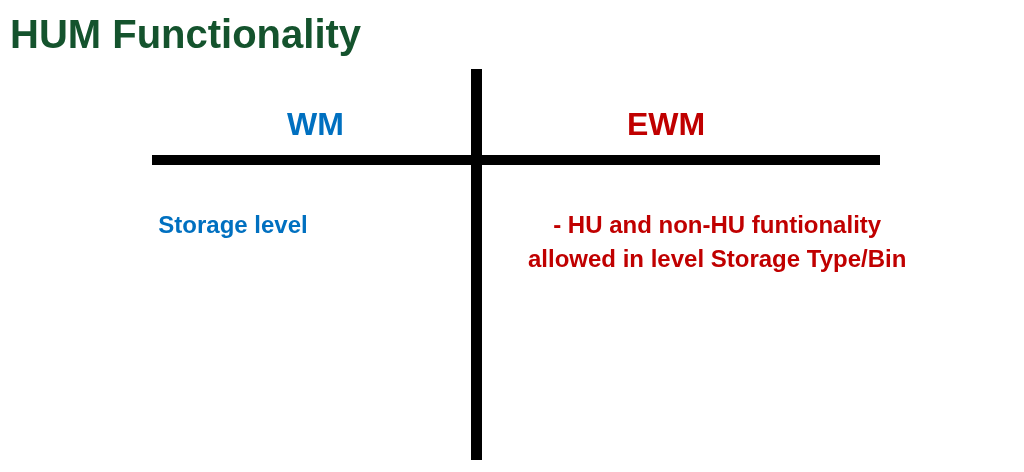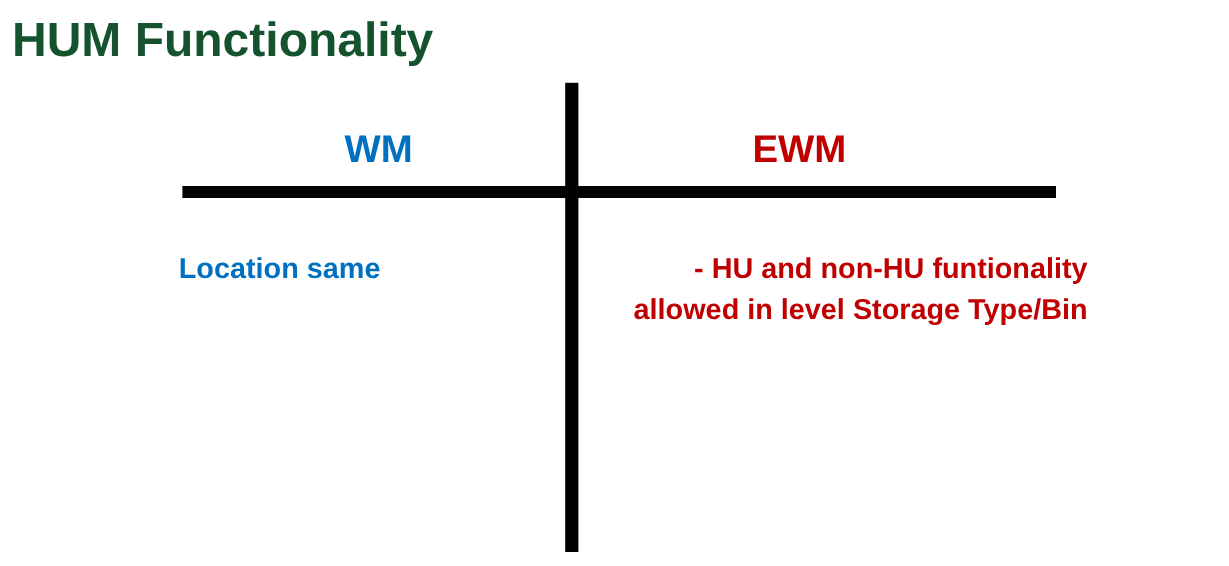--- a/index.html
+++ b/index.html
@@ -6,34 +6,34 @@
     body { width: 1024px; height: 472px; position: relative; overflow: hidden;
       font-family: "Liberation Sans", sans-serif; }
     .title { position: absolute; left: 10px; top: 12px; font-size: 40px; font-weight: bold; color: #14532d; white-space: nowrap; }
     .hline { position: absolute; left: 152px; top: 155px; width: 728px; height: 10px; background: #000; }
     .vline { position: absolute; left: 471px; top: 69px; width: 11px; height: 391px; background: #000; }
     .head { position: absolute; font-size: 32px; font-weight: bold; white-space: nowrap; }
     .head.wm { left: 287px; top: 106px; color: #0070c0; }
     .head.ewm { left: 627px; top: 106px; color: #c00000; text-align: right; }
     .body-text { position: absolute; font-size: 24px; font-weight: bold; line-height: 34px; white-space: nowrap; }
     .body-text.wm { left: 30px; width: 406px; top: 208px; color: #0070c0; text-align: center; }
-    .body-text.ewm { left: 528px; top: 208px; color: #c00000; text-align: right; }
+    .body-text.ewm { left: 528px; top: 208px; color: #c00000; text-align: center; }
     .body-text span { display: block; }
   </style>
 </head>
 <body>
 
 <div class="title">HUM Functionality</div>
 
 <div class="vline"></div>
 <div class="hline"></div>
 
 <div class="head wm">WM</div>
 <div class="head ewm">EWM</div>
 
 <div class="body-text wm">
-  <span>Location same</span>
+  <span>Storage level</span>
 </div>
 
 <div class="body-text ewm">
   <span>- HU and non-HU funtionality</span>
   <span>allowed in level Storage Type/Bin</span>
 </div>
 
 </body></html>

